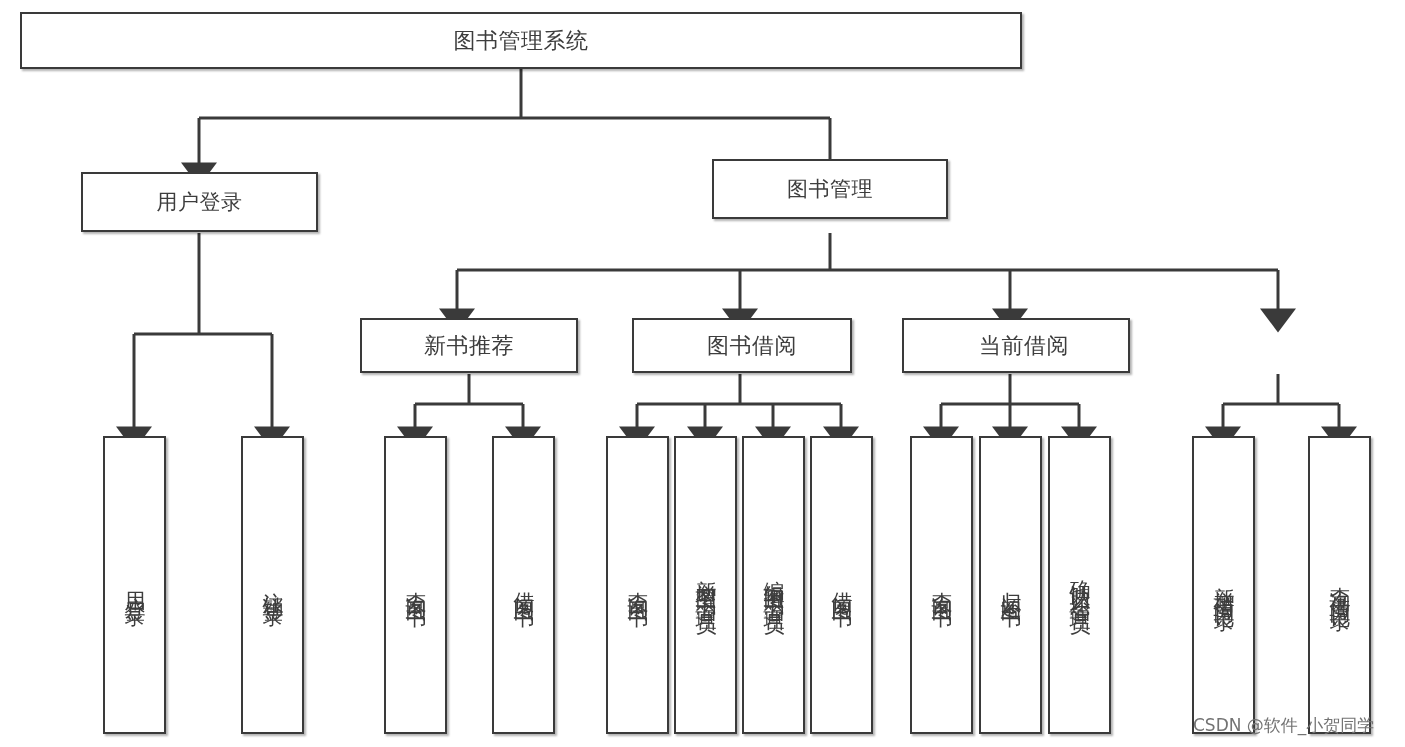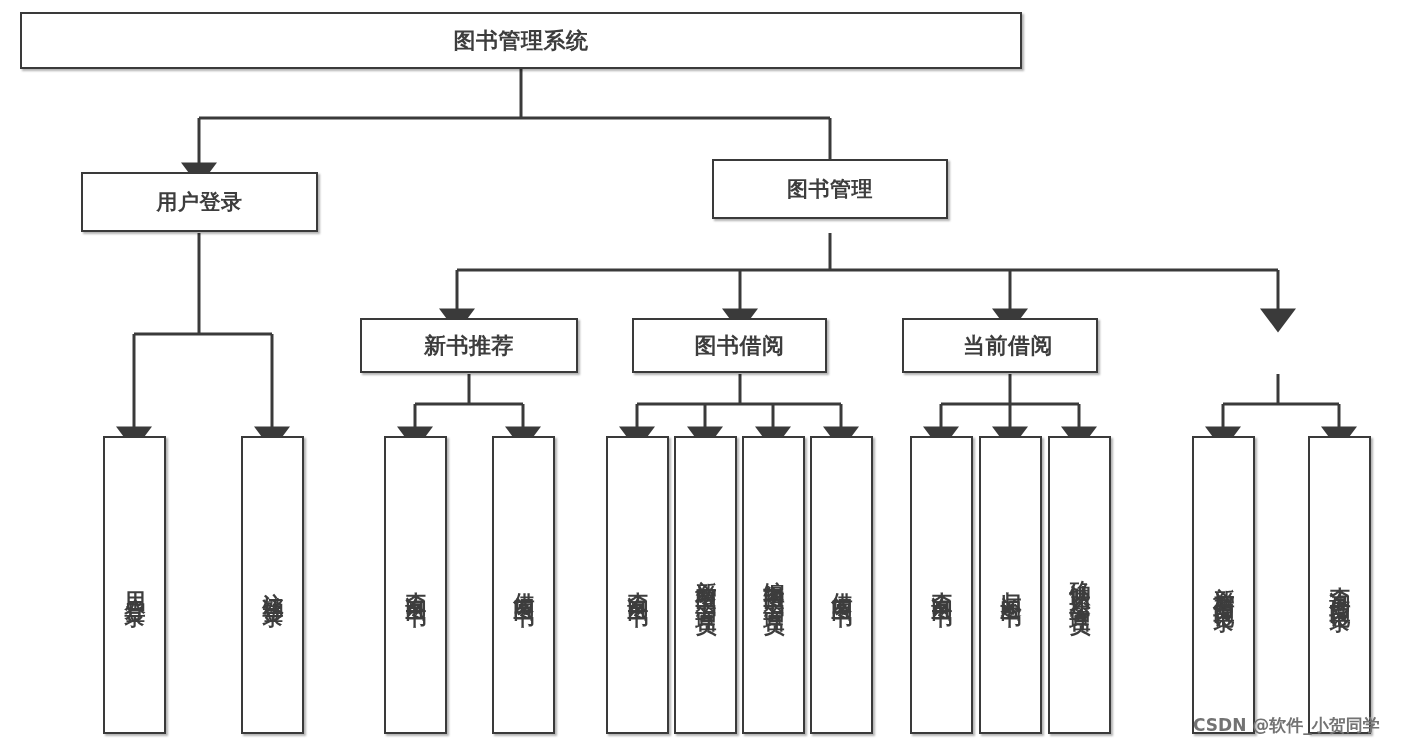--- a/index.html
+++ b/index.html
@@ -11,21 +11,20 @@
   body {
     font-family: "DejaVu Sans", "Liberation Sans", sans-serif;
     color: #2b2b2b;
   }
   #canvas {
     position: relative;
     width: 1405px;
     height: 747px;
     background: #ffffff;
     overflow: hidden;
-    font-weight: bold;
   }
   #edges {
     position: absolute;
     left: 0;
     top: 0;
     width: 1405px;
     height: 747px;
     pointer-events: none;
   }
   .node {
@@ -135,24 +134,24 @@
   <div class="node node-l1" style="left:81px; top:172px; width:237px; height:60px;">
     <span class="label">用户登录</span>
   </div>
   <div class="node node-l1" style="left:712px; top:159px; width:236px; height:60px;">
     <span class="label">图书管理</span>
   </div>
 
   <div class="node node-l2" style="left:360px; top:318px; width:218px; height:55px;">
     <span class="label">新书推荐</span>
   </div>
-  <div class="node node-l2" style="left:632px; top:318px; width:195px; height:55px;padding-left:20px;">
+  <div class="node node-l2" style="left:632px; top:318px; width:220px; height:55px;padding-left:20px;">
     <span class="label">图书借阅</span>
   </div>
-  <div class="node node-l2" style="left:902px; top:318px; width:196px; height:55px;padding-left:16px;">
+  <div class="node node-l2" style="left:902px; top:318px; width:228px; height:55px;padding-left:16px;">
     <span class="label">当前借阅</span>
   </div>
 
   <div class="node node-leaf" style="left:103px; top:436px; width:63px; height:298px;">
     <span class="label">用户登录</span>
   </div>
   <div class="node node-leaf" style="left:241px; top:436px; width:63px; height:298px;">
     <span class="label">注销登录</span>
   </div>
 

